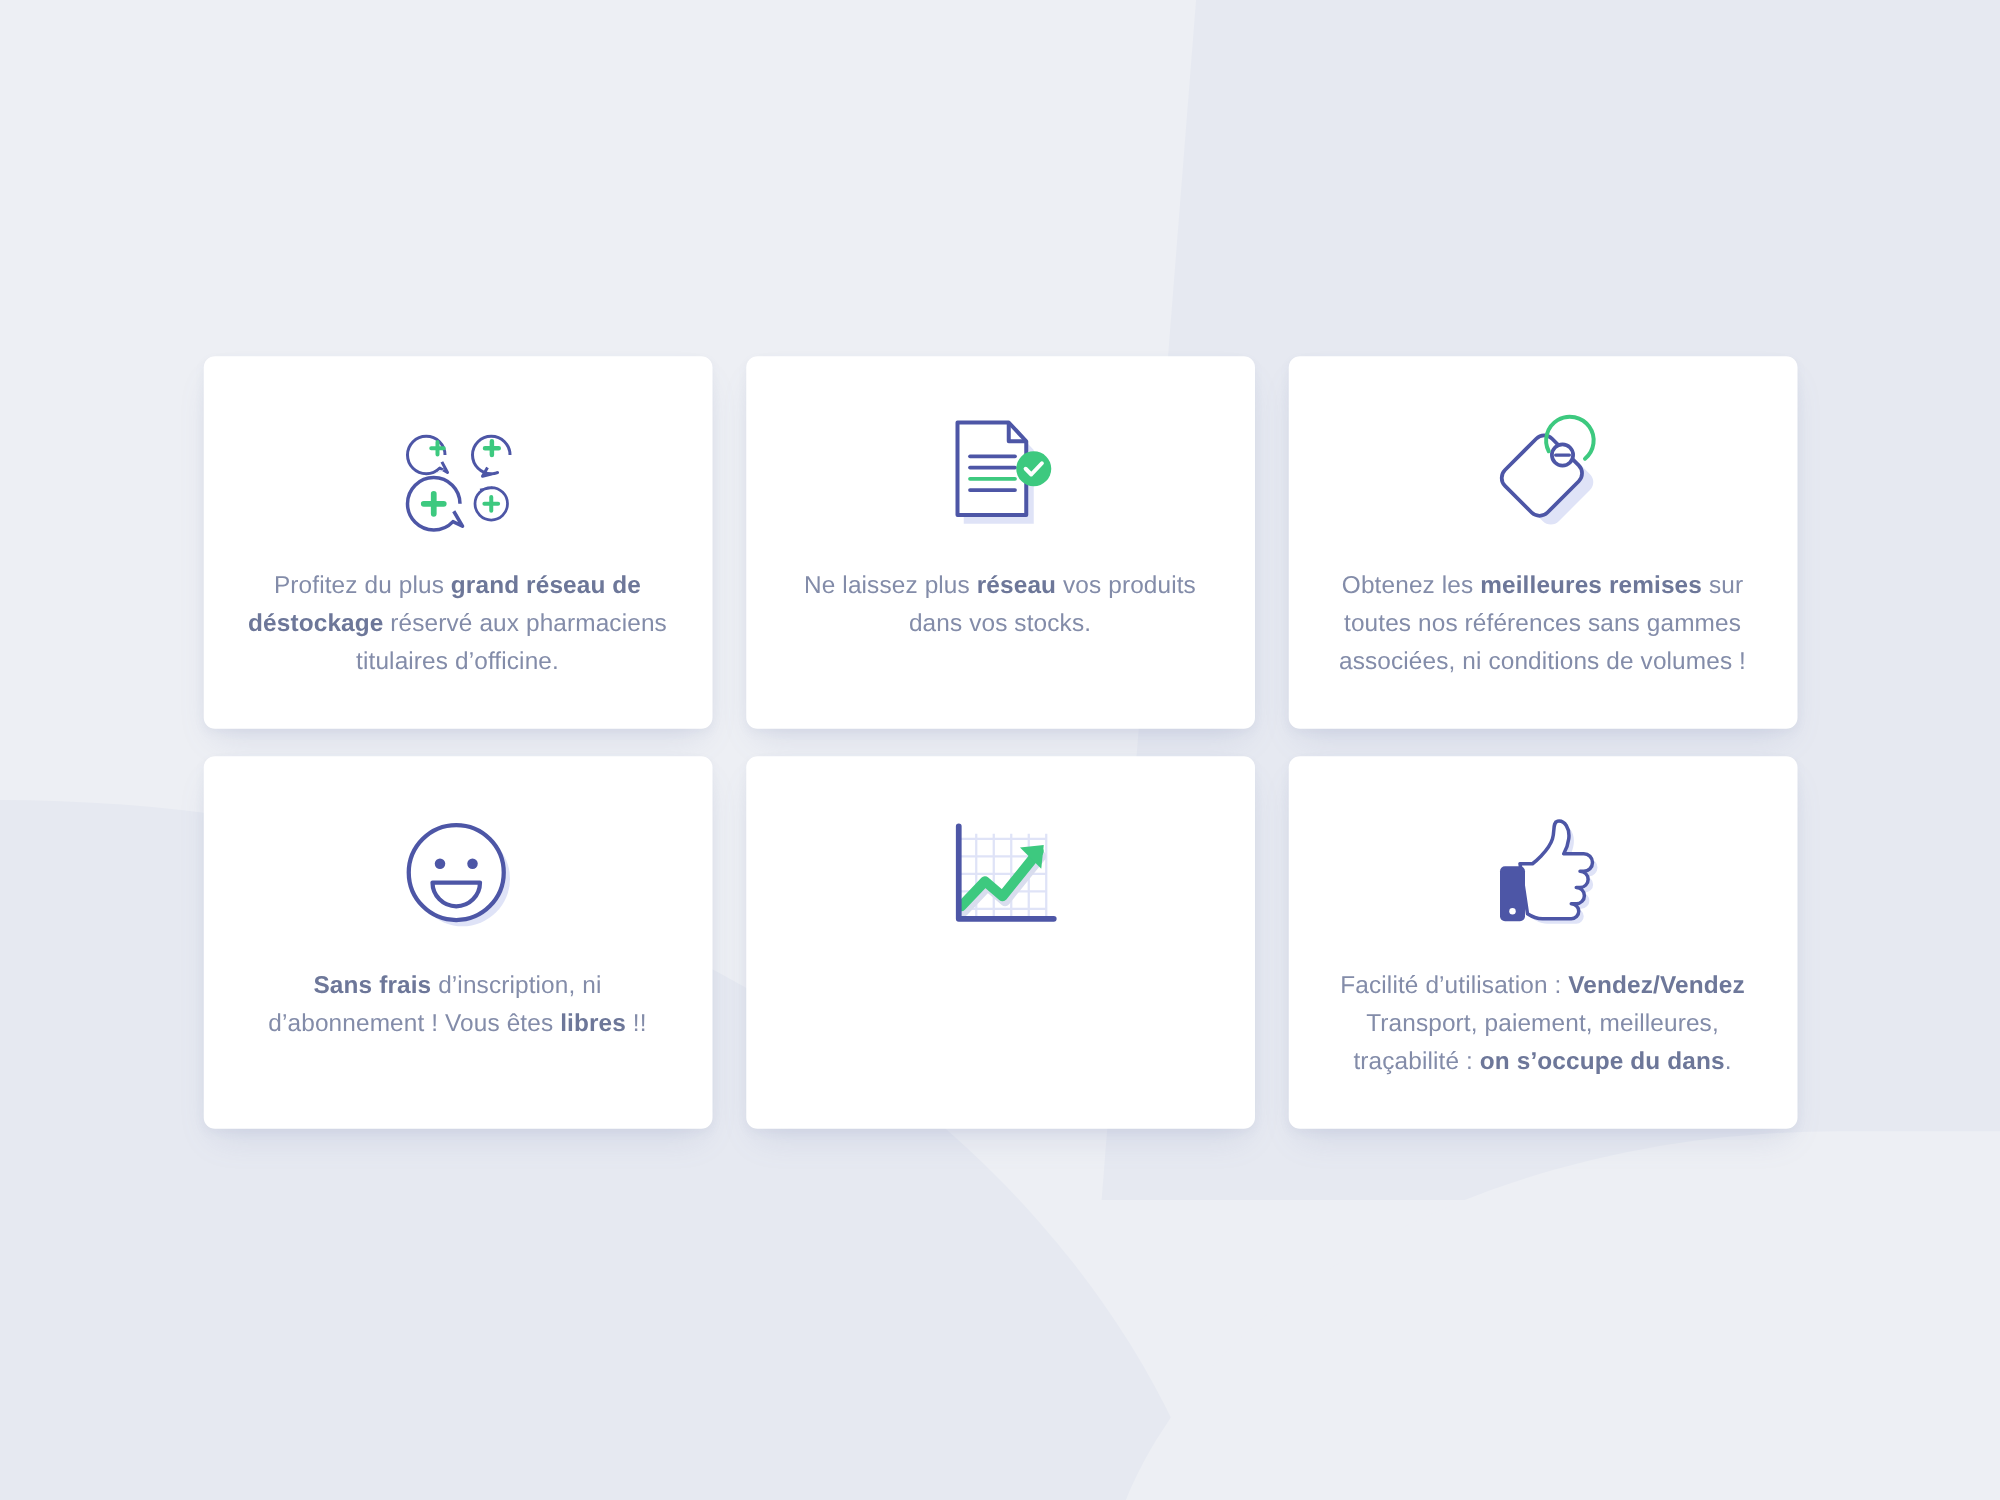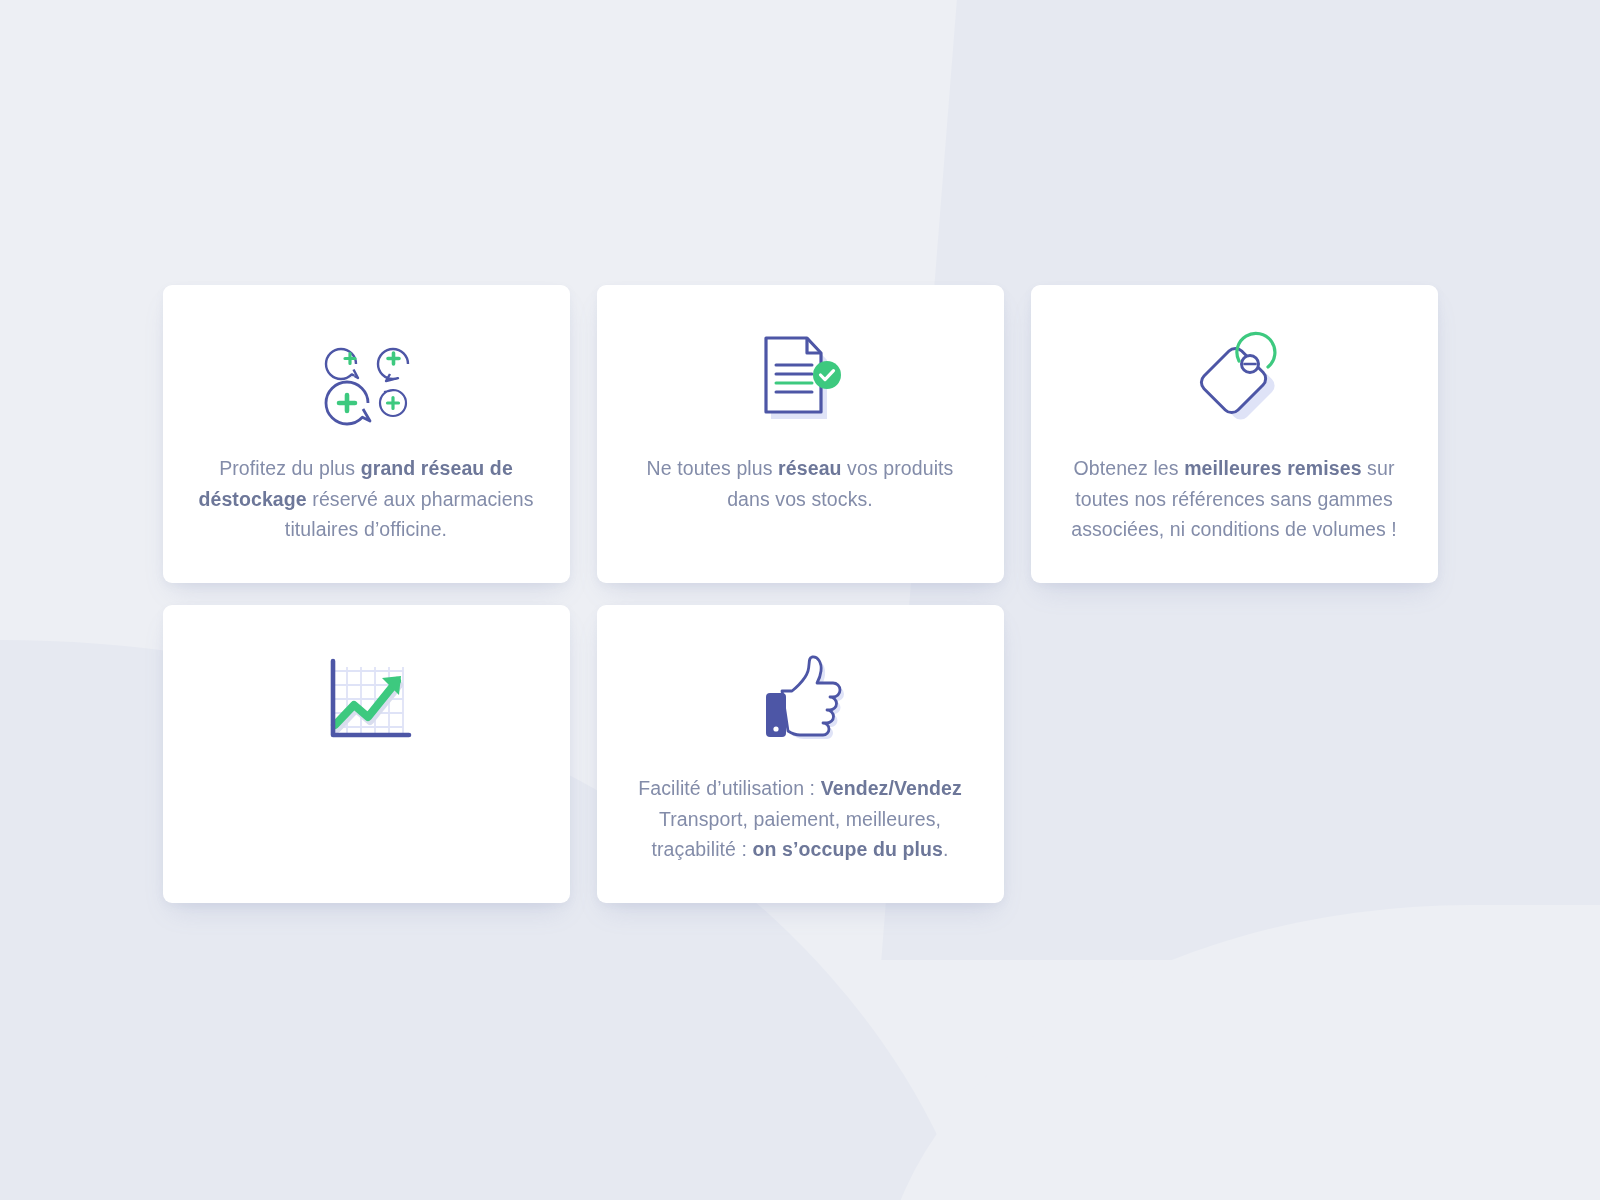--- a/index.html
+++ b/index.html
@@ -146,35 +146,49 @@
           <path d="M19,34 h36" stroke="#4d56a6"></path>
           <path d="M19,43 h36" stroke="#4d56a6"></path>
           <path d="M19,52 h36" stroke="#3dc97f"></path>
           <path d="M19,61 h36" stroke="#4d56a6"></path>
         </g>
         <circle cx="70" cy="44" r="14" fill="#3dc97f"></circle>
         <path d="M63.5,44 l4.5,4.6 l8.5,-9" stroke="#ffffff" stroke-width="3.2" stroke-linecap="round" stroke-linejoin="round" fill="none"></path>
       </g>
     </svg>
   </div>
-        <p class="card-text"><span>Ne toutes plus </span><b>réseau</b><span> vos produits dans vos stocks.</span></p>
+        <p class="card-text"><span>Ne laissez plus </span><b>réseau</b><span> vos produits dans vos stocks.</span></p>
       </div>
       <div class="card">
         <div class="icon-box">
     <svg width="94" height="96" viewBox="0 0 94 96">
       <g fill="none">
         <path d="M26,52 L51,27 a9,9 0 0,1 12.7,0 L85,48.3 a9,9 0 0,1 0,12.7 L60,86 a9,9 0 0,1 -12.7,0 L26,64.7 a9,9 0 0,1 0,-12.7 z" fill="#dfe3f7"></path>
         <path d="M17,45 L42,20 a9,9 0 0,1 12.7,0 L76,41.3 a9,9 0 0,1 0,12.7 L51,79 a9,9 0 0,1 -12.7,0 L17,57.7 a9,9 0 0,1 0,-12.7 z" fill="#ffffff" stroke="#4d56a6" stroke-width="3"></path>
         <circle cx="63" cy="33" r="8.5" fill="#ffffff" stroke="#4d56a6" stroke-width="3"></circle>
         <path d="M57.5,33 h11" stroke="#4d56a6" stroke-width="2.6" stroke-linecap="round"></path>
         <path d="M52,30 a19,19 0 1,1 29,6" stroke="#3dc97f" stroke-width="3.2" fill="none" stroke-linecap="round"></path>
       </g>
     </svg>
   </div>
         <p class="card-text"><span>Obtenez les </span><b>meilleures remises</b><span> sur toutes nos références sans gammes associées, ni conditions de volumes !</span></p>
+      </div>
+      <div class="card">
+        <div class="icon-box">
+    <svg width="92" height="92" viewBox="0 0 92 92">
+      <g fill="none">
+        <circle cx="50" cy="50" r="38" fill="#dfe3f7"></circle>
+        <circle cx="45" cy="45" r="38" fill="#ffffff" stroke="#4d56a6" stroke-width="3.4"></circle>
+        <circle cx="32" cy="38" r="4.2" fill="#4d56a6"></circle>
+        <circle cx="58" cy="38" r="4.2" fill="#4d56a6"></circle>
+        <path d="M26,53 a19,19 0 0,0 38,0 z" fill="#ffffff" stroke="#4d56a6" stroke-width="3.4" stroke-linejoin="round"></path>
+      </g>
+    </svg>
+  </div>
+        <p class="card-text"><b>Sans frais</b><span> d’inscription, ni d’abonnement ! Vous êtes </span><b>libres</b><span> !!</span></p>
       </div>
       <div class="card">
         <div class="icon-box">
     <svg width="92" height="92" viewBox="0 0 92 92">
       <g fill="none">
         <g stroke="#dfe3f7" stroke-width="1.8">
           <path d="M27,14 v66 M41,14 v66 M55,14 v66 M69,14 v66 M83,14 v66"></path>
           <path d="M13,18 h70 M13,32 h70 M13,46 h70 M13,60 h70 M13,74 h70"></path>
         </g>
         <path d="M17,76 L36,56 L50,68 L79,32" stroke="#d9ddee" stroke-width="8" stroke-linecap="round" stroke-linejoin="round" fill="none"></path>
@@ -189,16 +203,16 @@
         <div class="icon-box">
     <svg width="88" height="96" viewBox="0 0 88 96">
       <g fill="none">
         <path d="M30,44 h10 c0,0 13,-10 16,-20 c2,-7 0,-13 4,-14 c6,-1 10,6 9,14 c-0.7,6 -4,12 -4,12 h16 a7,7 0 0,1 0,14 h-3 a6.5,6.5 0 0,1 0,13 h-3 a6.5,6.5 0 0,1 0,13 h-4 a6,6 0 0,1 0,12 h-23 c-6,0 -12,-4 -12,-4 z" fill="#dfe3f7"></path>
         <path d="M26,40 h10 c0,0 13,-10 16,-20 c2,-7 0,-13 4,-14 c6,-1 10,6 9,14 c-0.7,6 -4,12 -4,12 h16 a7,7 0 0,1 0,14 h-3 a6.5,6.5 0 0,1 0,13 h-3 a6.5,6.5 0 0,1 0,13 h-4 a6,6 0 0,1 0,12 h-23 c-6,0 -12,-4 -12,-4 z" fill="#ffffff" stroke="#4d56a6" stroke-width="2.8" stroke-linejoin="round"></path>
         <rect x="10" y="42" width="20" height="44" rx="4" fill="#4d56a6"></rect>
         <circle cx="20" cy="78" r="2.6" fill="#ffffff"></circle>
       </g>
     </svg>
   </div>
-        <p class="card-text"><span>Facilité d’utilisation : </span><b>Vendez/Vendez</b><span> Transport, paiement, meilleures, traçabilité : </span><b>on s’occupe du plus</b><span>.</span></p>
+        <p class="card-text"><span>Facilité d’utilisation : </span><b>Vendez/Vendez</b><span> Transport, paiement, meilleures, traçabilité : </span><b>on s’occupe du dans</b><span>.</span></p>
       </div>
     </div>
 </div>
 
 </body></html>

